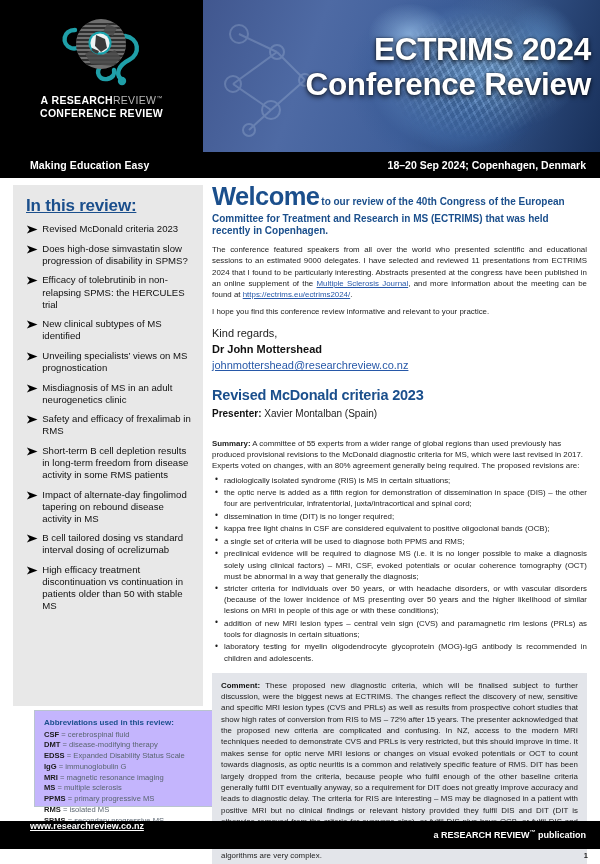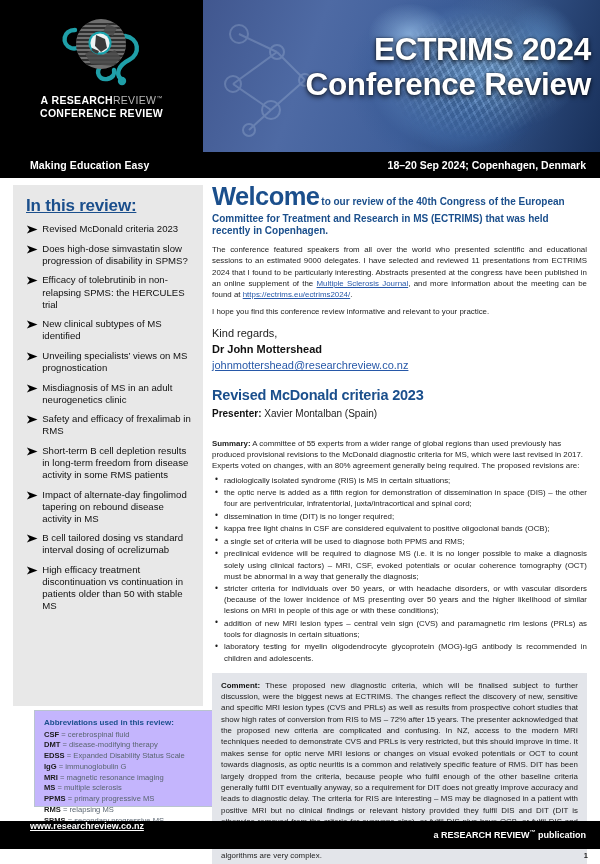--- a/index.html
+++ b/index.html
@@ -302,21 +302,21 @@
 
     <div class="abbrev">
       <div class="title">Abbreviations used in this review:</div>
       <div class="row"><b>CSF</b><span> = cerebrospinal fluid</span></div>
       <div class="row"><b>DMT</b><span> = disease-modifying therapy</span></div>
       <div class="row"><b>EDSS</b><span> = Expanded Disability Status Scale</span></div>
       <div class="row"><b>IgG</b><span> = immunoglobulin G</span></div>
       <div class="row"><b>MRI</b><span> = magnetic resonance imaging</span></div>
       <div class="row"><b>MS</b><span> = multiple sclerosis</span></div>
       <div class="row"><b>PPMS</b><span> = primary progressive MS</span></div>
-      <div class="row"><b>RMS</b><span> = relapsing MS</span></div>
+      <div class="row"><b>RMS</b><span> = isolated MS</span></div>
       <div class="row"><b>SPMS</b><span> = secondary progressive MS</span></div>
     </div>
 
     <main class="main">
 
       <div class="welcome-head">
         <span class="big">Welcome</span><span>to our review of the 40th Congress of the European Committee for Treatment and Research in MS (ECTRIMS) that was held recently in Copenhagen.</span>
       </div>
 
       <p class="p"><span>The conference featured speakers from all over the world who presented scientific and educational sessions to an estimated 9000 delegates. I have selected and reviewed 11 presentations from ECTRIMS 2024 that I found to be particularly interesting. Abstracts presented at the congress have been published in an online supplement of the </span><a class="lnk" href="#">Multiple Sclerosis Journal</a><span>, and more information about the meeting can be found at </span><a class="lnk" href="#">https://ectrims.eu/ectrims2024/</a><span>.</span></p>

